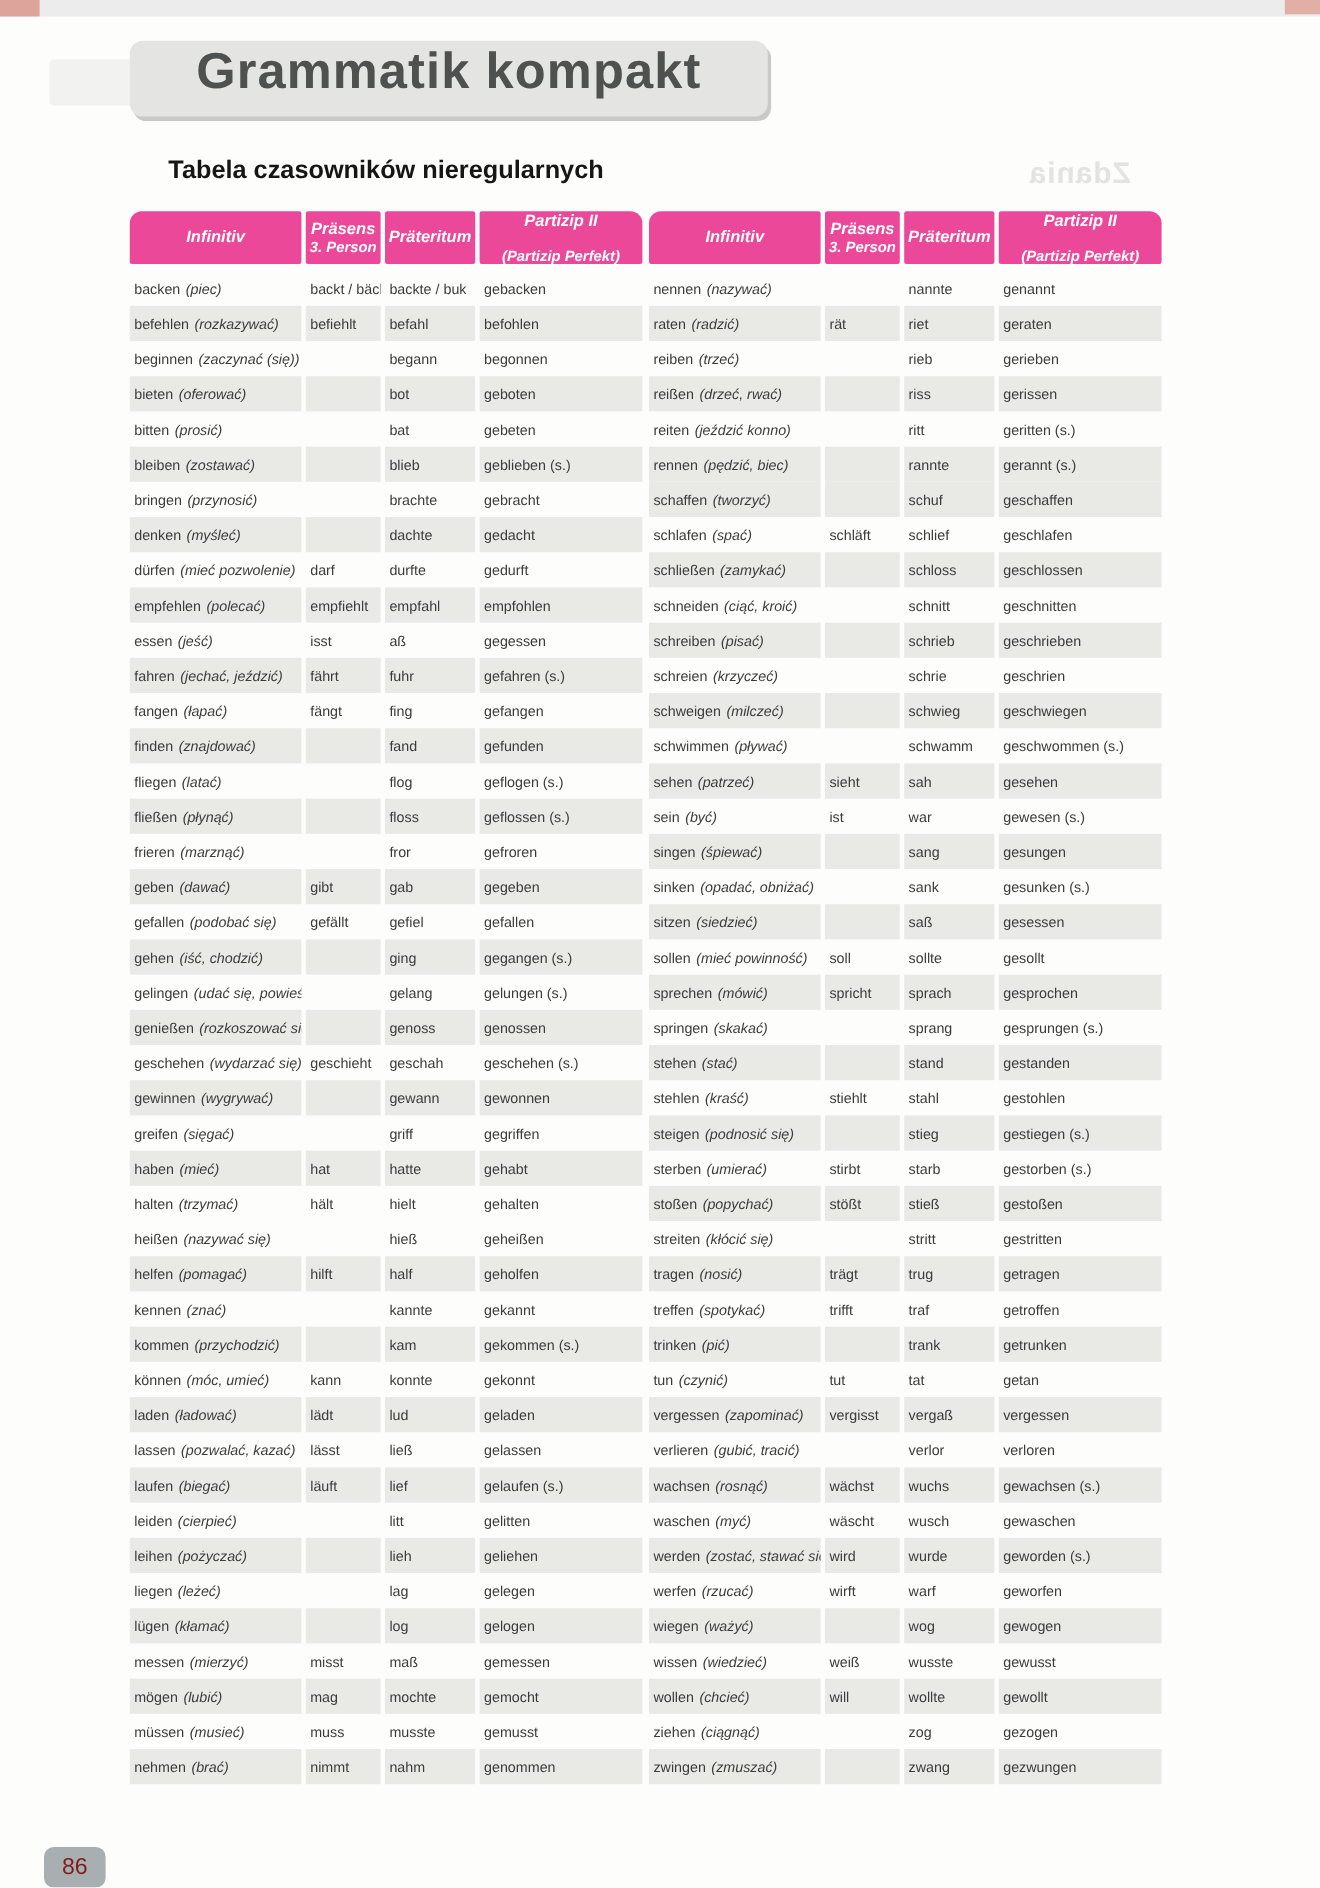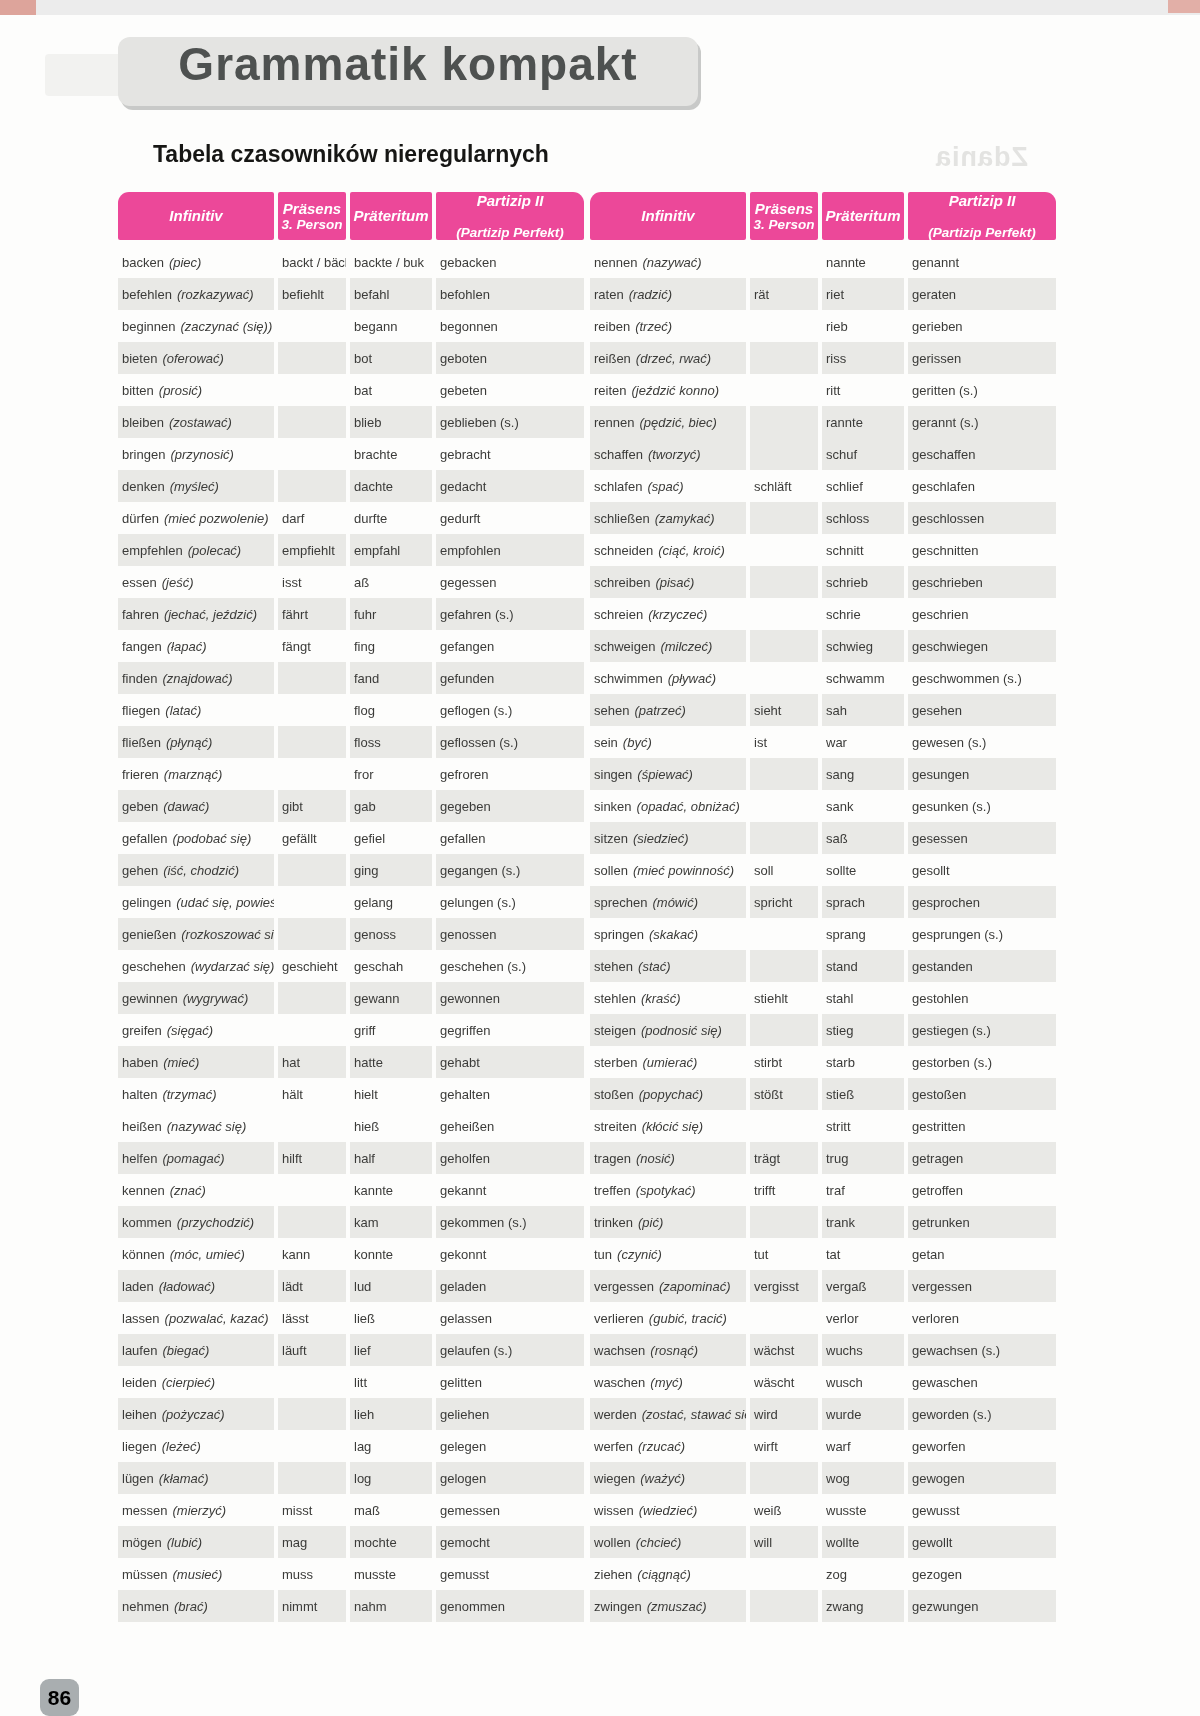--- a/index.html
+++ b/index.html
@@ -60,24 +60,24 @@
   .vrow.shaded .cell { background:#e9e9e6; }
   .cell {
     display:flex; align-items:center;
     font-size:13px; color:#3b3b39;
     padding-left:4px; box-sizing:border-box;
     white-space:nowrap; overflow:hidden;
   }
   .trans { font-style:italic; margin-left:5px; }
   
   .page-badge {
-    position:absolute; left:40px; top:1679px; width:39px; height:37px;
+    position:absolute; left:40px; top:1679px; width:56px; height:37px;
     background:#a9aeb0; border-radius:9px;
     display:flex; align-items:center; justify-content:center;
-    color:#000000; font-size:21px; font-weight:bold;
+    color:#7f1d1d; font-size:21px; font-weight:normal;
   }
 </style>
 </head>
 <body>
 
 <div class="page">
 
   <div class="scan-top"></div>
   <div class="mark-left"></div>
   <div class="mark-right"></div>

